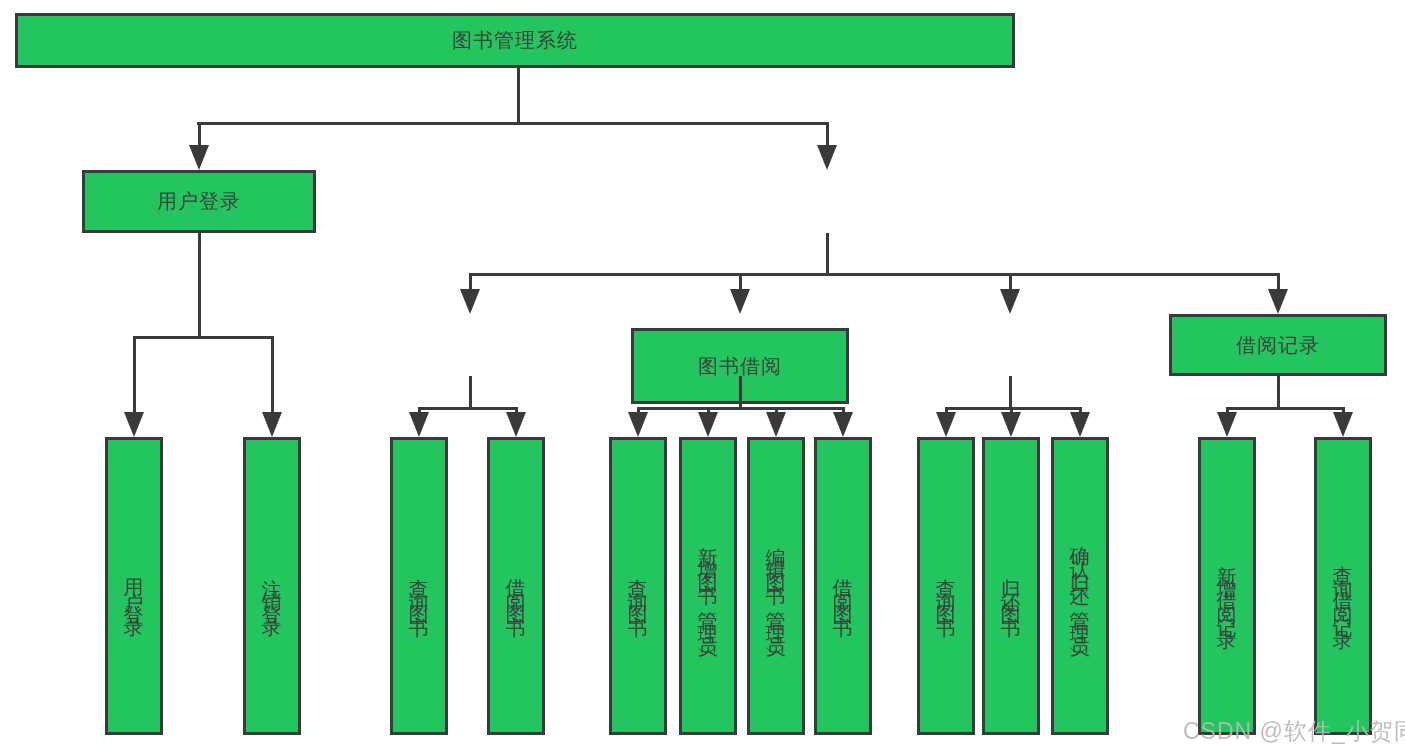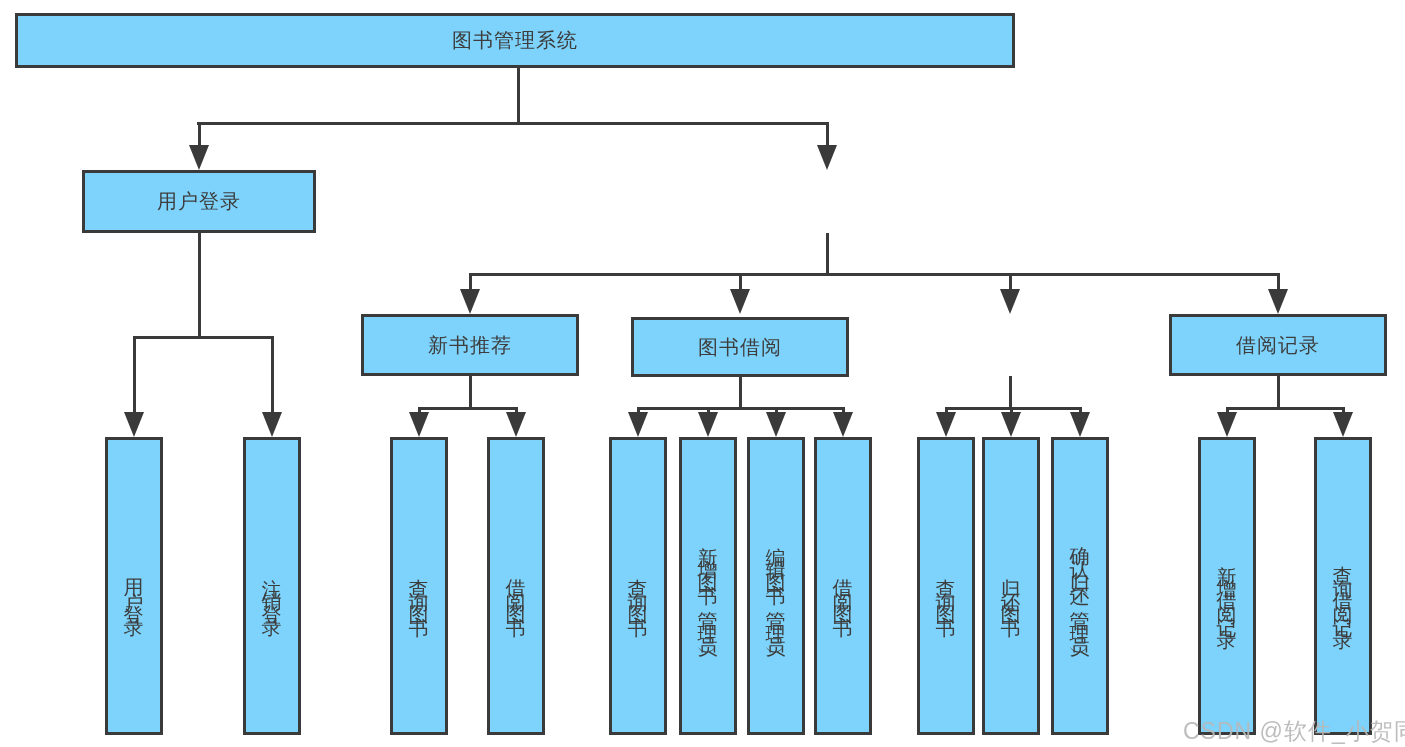--- a/index.html
+++ b/index.html
@@ -7,21 +7,21 @@
     position:relative;
     width:1405px;height:747px;
     background:#ffffff;
     font-family:"Liberation Sans","DejaVu Sans",sans-serif;
     overflow:hidden;
   }
   .box{
     position:absolute;
     box-sizing:border-box;
     border:3px solid #3a3a3a;
-    background:#7dd3fc;
+    background:#22c55e;
     display:flex;align-items:center;justify-content:center;
     color:#3d3d3d;
     font-size:20px;
     letter-spacing:1px;
     text-align:center;
   }
   .vbox{
     writing-mode:vertical-lr;
     text-orientation:mixed;
     letter-spacing:13px;
@@ -77,22 +77,21 @@
   <div class="hline" style="left:470px;top:273px;width:810px;"></div>
   <div class="shaft" style="left:468.5px;top:273px;height:16px;"></div>
   <div class="tri" style="left:460px;top:289px;"></div>
   <div class="shaft" style="left:738.5px;top:273px;height:16px;"></div>
   <div class="tri" style="left:730px;top:289px;"></div>
   <div class="shaft" style="left:1008.5px;top:273px;height:16px;"></div>
   <div class="tri" style="left:1000px;top:289px;"></div>
   <div class="shaft" style="left:1276.5px;top:273px;height:16px;"></div>
   <div class="tri" style="left:1268px;top:289px;"></div>
 
-  <div class="box" style="left:361px;top:314px;width:218px;height:62px;">新书推荐</div>
-  <div class="box" style="left:631px;top:317px;width:218px;height:60px;">图书借阅</div>
+  <div class="box" style="left:631px;top:328px;width:218px;height:76px;">图书借阅</div>
   <div class="box" style="left:1169px;top:314px;width:218px;height:62px;">借阅记录</div>
 
   <div class="vline" style="left:468.5px;top:376px;height:31px;"></div>
   <div class="hline" style="left:419px;top:407px;width:99px;"></div>
   <div class="shaft" style="left:417.5px;top:407px;height:5px;"></div>
   <div class="tri" style="left:409px;top:412px;"></div>
   <div class="shaft" style="left:514.5px;top:407px;height:5px;"></div>
   <div class="tri" style="left:506px;top:412px;"></div>
 
   <div class="vline" style="left:738.5px;top:376px;height:31px;"></div>

